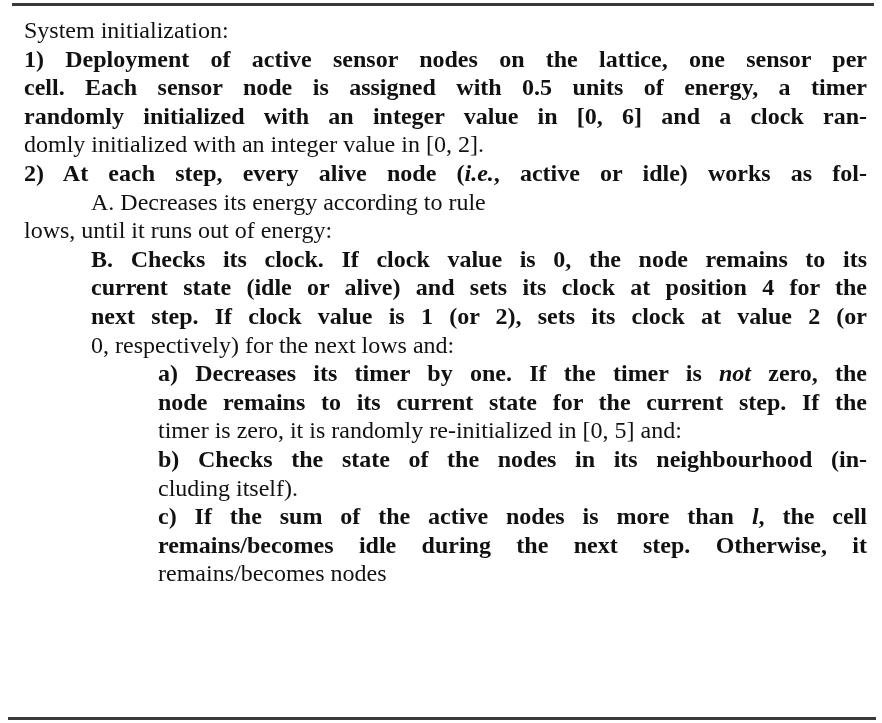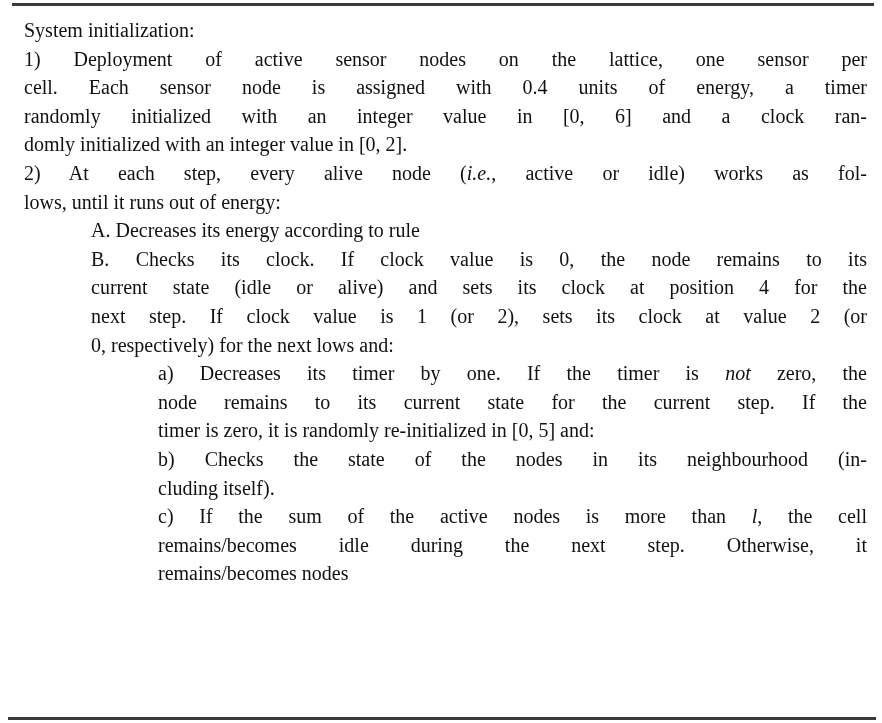--- a/index.html
+++ b/index.html
@@ -29,54 +29,55 @@
     top: 717px;
     width: 868px;
     height: 3px;
     background: #3a3a3a;
   }
   .content {
     position: absolute;
     left: 24px;
     top: 16px;
     width: 843px;
-    font-size: 20px;
+    font-size: 24px;
     line-height: 28.6px;
   }
   .line {
     display: block;
     white-space: nowrap;
     height: 28.6px;
   }
   .just {
     text-align: justify;
     text-align-last: justify;
     white-space: normal;
+    font-weight: bold;
   }
   .indent1 { padding-left: 67px; }
   .indent2 { padding-left: 134px; }
   em { font-style: italic; }
 </style>
 </head>
 <body>
 
 <div class="rule-top"></div>
 
 <div class="content">
   <span class="line">System initialization:</span>
 
   <span class="line just"><span>1) Deployment of active sensor nodes on the lattice, one sensor per</span></span>
-  <span class="line just"><span>cell. Each sensor node is assigned with 0.4 units of energy, a timer</span></span>
+  <span class="line just"><span>cell. Each sensor node is assigned with 0.5 units of energy, a timer</span></span>
   <span class="line just"><span>randomly initialized with an integer value in [0, 6] and a clock ran-</span></span>
   <span class="line"><span>domly initialized with an integer value in [0, 2].</span></span>
 
   <span class="line just"><span>2) At each step, every alive node (</span><em>i.e.</em><span>, active or idle) works as fol-</span></span>
+  <span class="line indent1"><span>A. Decreases its energy according to rule</span></span>
+
   <span class="line"><span>lows, until it runs out of energy:</span></span>
-
-  <span class="line indent1"><span>A. Decreases its energy according to rule</span></span>
   <span class="line just indent1"><span>B. Checks its clock. If clock value is 0, the node remains to its</span></span>
   <span class="line just indent1"><span>current state (idle or alive) and sets its clock at position 4 for the</span></span>
   <span class="line just indent1"><span>next step. If clock value is 1 (or 2), sets its clock at value 2 (or</span></span>
   <span class="line indent1"><span>0, respectively) for the next lows and:</span></span>
 
   <span class="line just indent2"><span>a) Decreases its timer by one. If the timer is </span><em>not</em><span> zero, the</span></span>
   <span class="line just indent2"><span>node remains to its current state for the current step. If the</span></span>
   <span class="line indent2"><span>timer is zero, it is randomly re-initialized in [0, 5] and:</span></span>
 
   <span class="line just indent2"><span>b) Checks the state of the nodes in its neighbourhood (in-</span></span>

